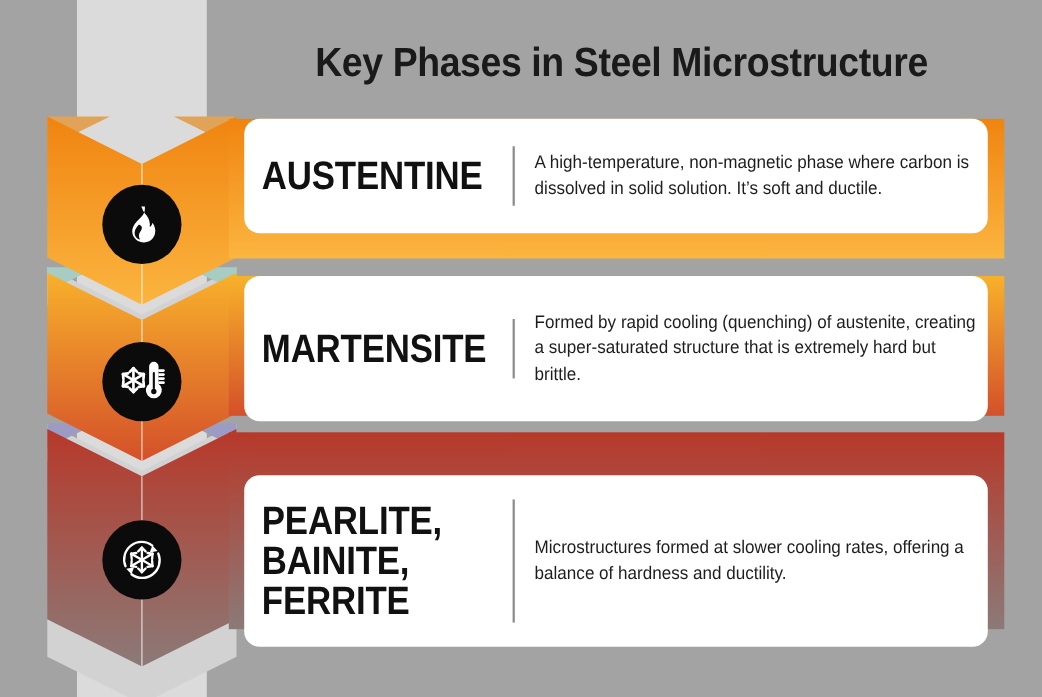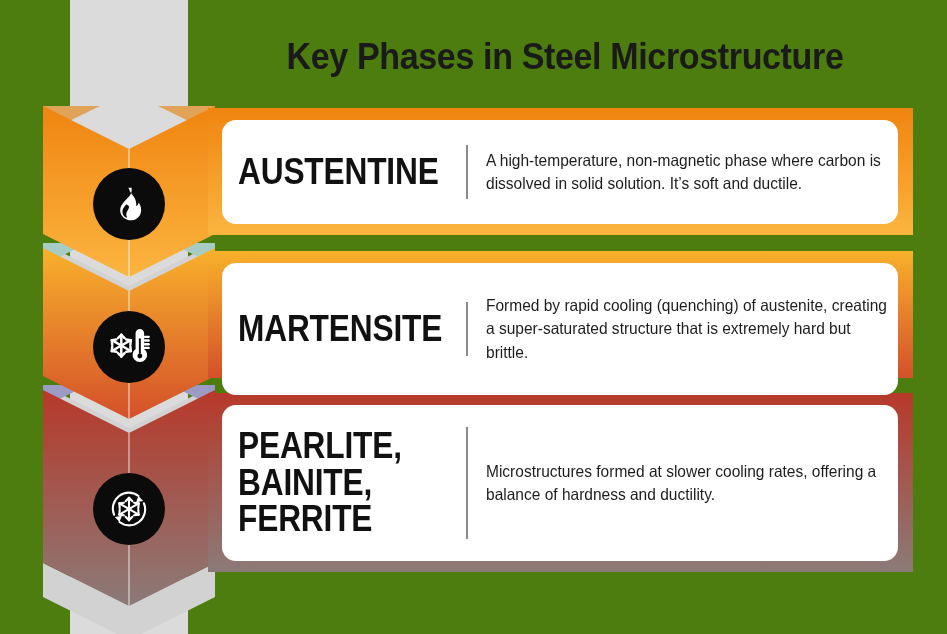--- a/index.html
+++ b/index.html
@@ -7,21 +7,21 @@
     padding: 0;
     background: #ffffff;
   }
   body {
     font-family: "Liberation Sans", sans-serif;
   }
   #infographic {
     position: relative;
     width: 947px;
     height: 634px;
-    background: #4d7c0f;
+    background: #a3a3a3;
     overflow: hidden;
   }
 
   
   .title {
     position: absolute;
     left: 215px;
     top: 36px;
     width: 700px;
     text-align: center;
@@ -59,21 +59,21 @@
   .icon-badge svg { display: block; }
 
   
   .row {
     position: absolute;
     left: 208px;
   }
   .card {
     position: absolute;
     left: 14px;
-    top: 12px;
+    top: 0;
     width: 676px;
     background: #ffffff;
     border-radius: 14px;
     box-sizing: border-box;
     display: flex;
     align-items: center;
     padding: 0 0 0 16px;
   }
   .card-label {
     font-family: "Liberation Sans Narrow", "Liberation Sans", sans-serif;
@@ -108,21 +108,21 @@
   
   #row-1 { top: 108px;  height: 127px; }
   #row-1 .card { height: 104px; }
   #row-1 .card-divider { height: 54px; }
 
   #row-2 { top: 251px;  height: 127px; }
   #row-2 .card { height: 132px; }
   #row-2 .card-divider { height: 54px; }
 
   #row-3 { top: 393px;  height: 179px; }
-  #row-3 .card { height: 156px; }
+  #row-3 .card { height: 156px; margin-top: 39px; }
   #row-3 .card-divider { height: 112px; }
 </style>
 </head>
 <body>
 
 <div id="infographic">
 
   <div class="title">Key Phases in Steel Microstructure</div>
 
   <svg class="chevron-stack" viewBox="0 0 947 634" width="947" height="634">

